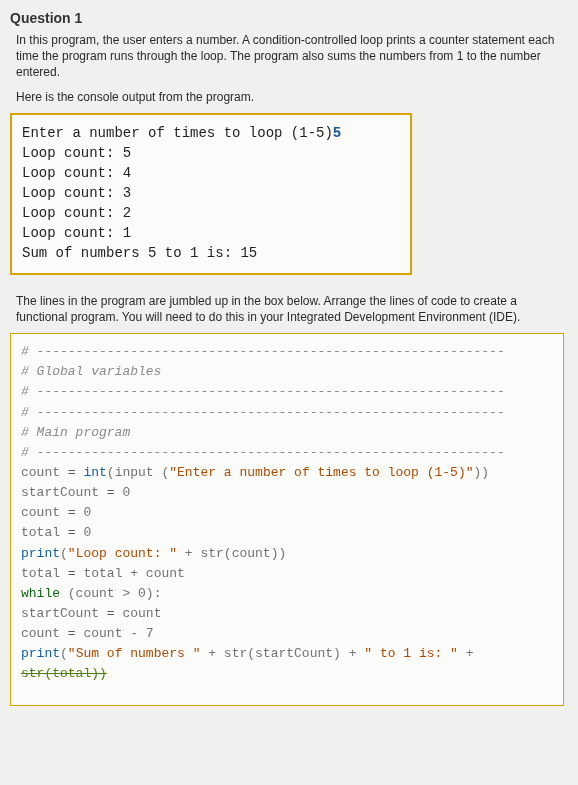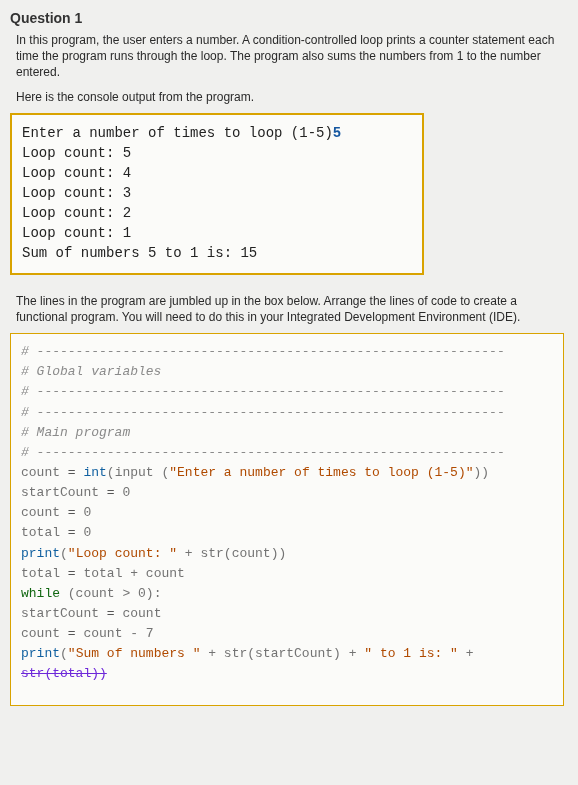--- a/index.html
+++ b/index.html
@@ -21,21 +21,21 @@
   }
   .bodytext {
     font-size: 12px;
     line-height: 1.35;
     color: #2a2a2a;
     margin: 4px 0 8px 6px;
   }
   .console-box {
     border: 2px solid #d9a300;
     background: #fbfbf9;
-    padding: 8px 20px 10px 10px;
+    padding: 8px 8px 10px 10px;
     margin: 6px 0 18px 0;
     width: 380px;
   }
   .console-line {
     font-family: "Courier New", Courier, monospace;
     font-size: 14px;
     color: #222;
     padding: 2px 0;
     white-space: pre;
   }
@@ -58,21 +58,21 @@
     color: #555;
   }
   .cm  { color: #8a8a8a; font-style: italic; }
   .kw  { color: #106610; font-weight: normal; }
   .fn  { color: #1060a0; }
   .st  { color: #b04a00; }
   .op  { color: #555; }
   .nm  { color: #737373; }
   .struck {
     text-decoration: line-through;
-    color: #6d28d9;
+    color: #4d7c0f;
   }
 </style>
 </head>
 <body>
 
 <div class="page">
 
   <div class="qtitle">Question 1</div>
 
   <div class="bodytext">In this program, the user enters a number. A condition-controlled loop prints a counter statement each time the program runs through the loop. The program also sums the numbers from 1 to the number entered.</div>

